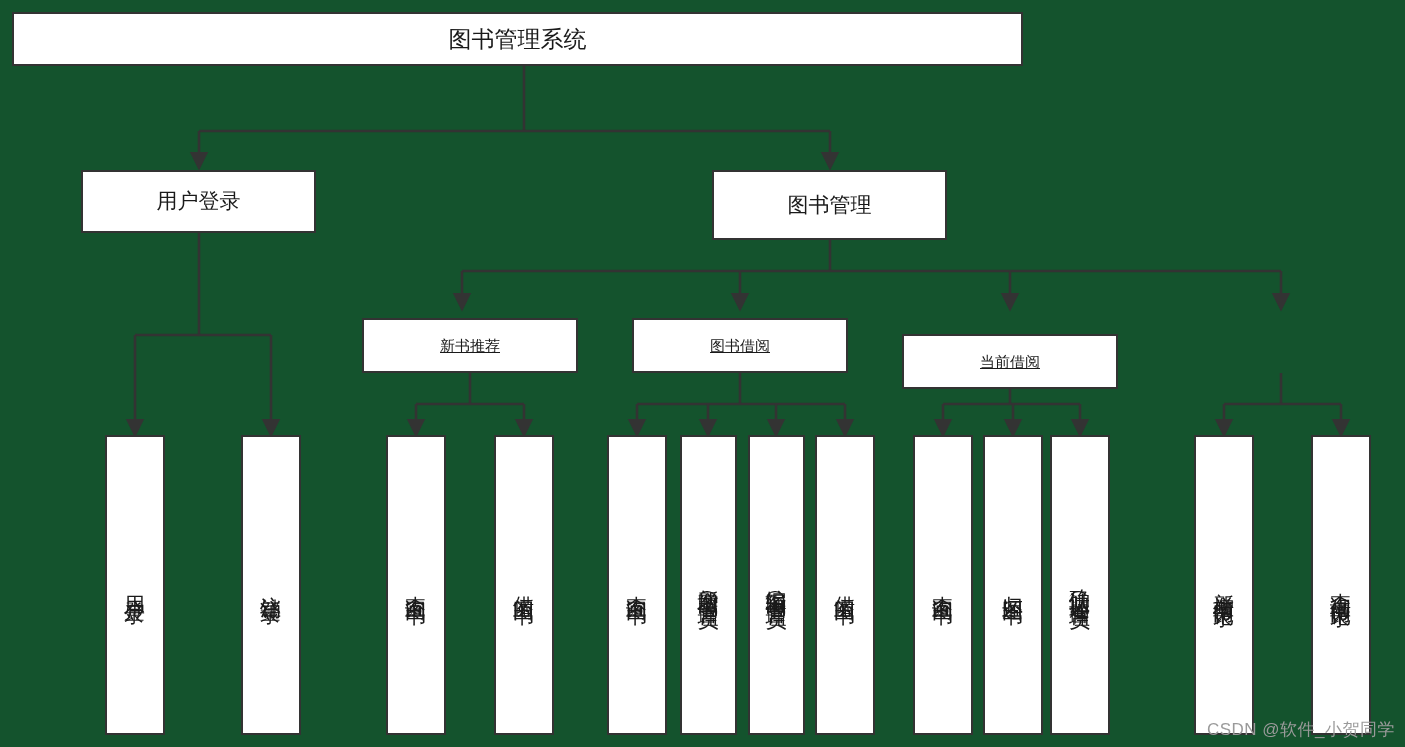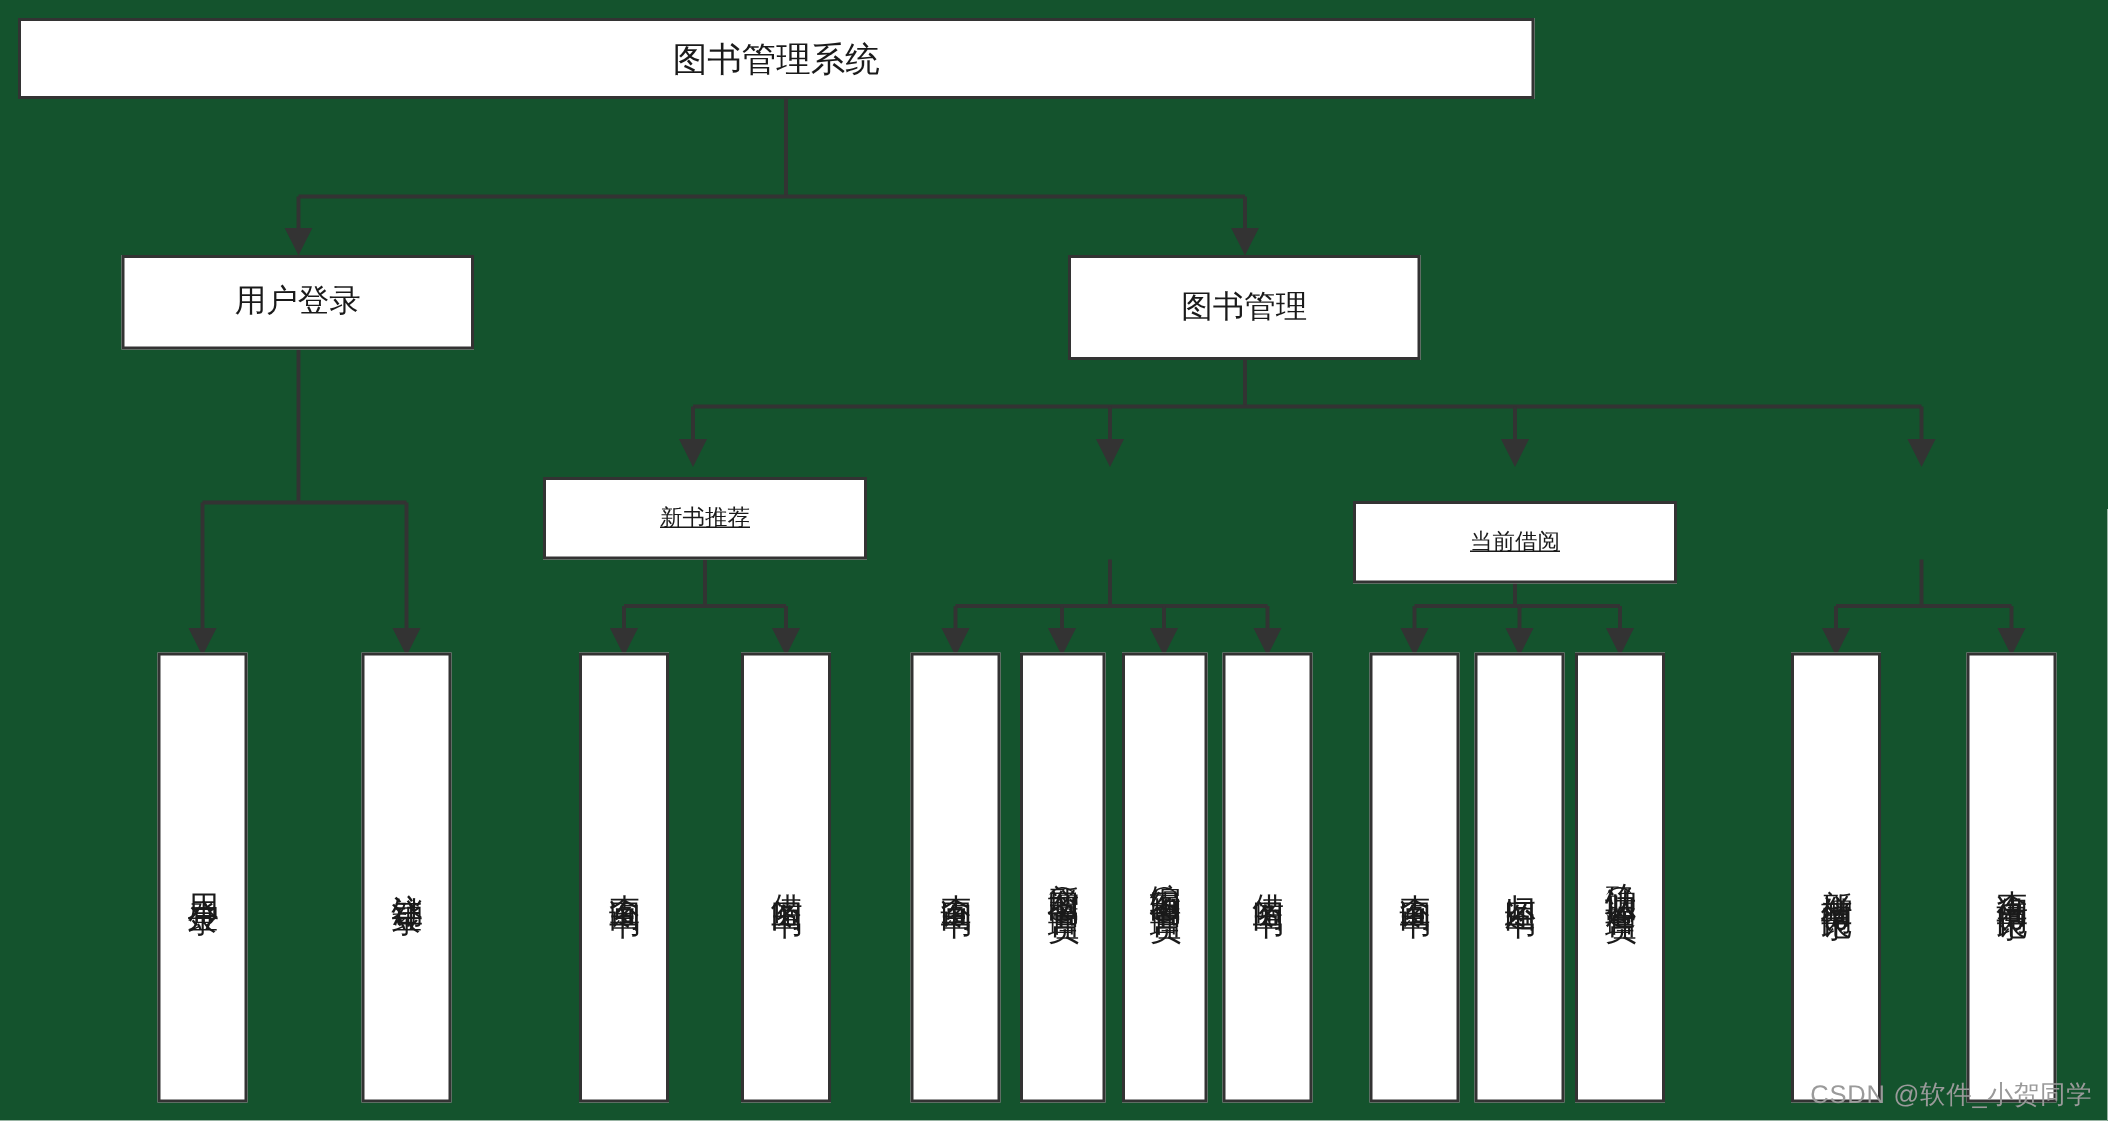--- a/index.html
+++ b/index.html
@@ -135,20 +135,23 @@
   <div class="node level1" style="left:81px; top:170px; width:235px; height:63px;">
     <span class="node-label">用户登录</span>
   </div>
   <div class="node level1" style="left:712px; top:170px; width:235px; height:70px;">
     <span class="node-label">图书管理</span>
   </div>
 
   <div class="node level2" style="left:362px; top:318px; width:216px; height:55px;">
     <span class="node-label">新书推荐</span>
   </div>
+  <div class="node level2" style="left:632px; top:318px; width:216px; height:55px;">
+    <span class="node-label">图书借阅</span>
+  </div>
   <div class="node level2" style="left:902px; top:318px; width:216px; height:55px;margin-top:16px;">
     <span class="node-label">当前借阅</span>
   </div>
 
   <div class="node leaf" style="left:105px; top:435px; width:60px; height:300px;">
     <span class="node-label">用户登录</span>
   </div>
   <div class="node leaf" style="left:241px; top:435px; width:60px; height:300px;">
     <span class="node-label">注销登录</span>
   </div>

